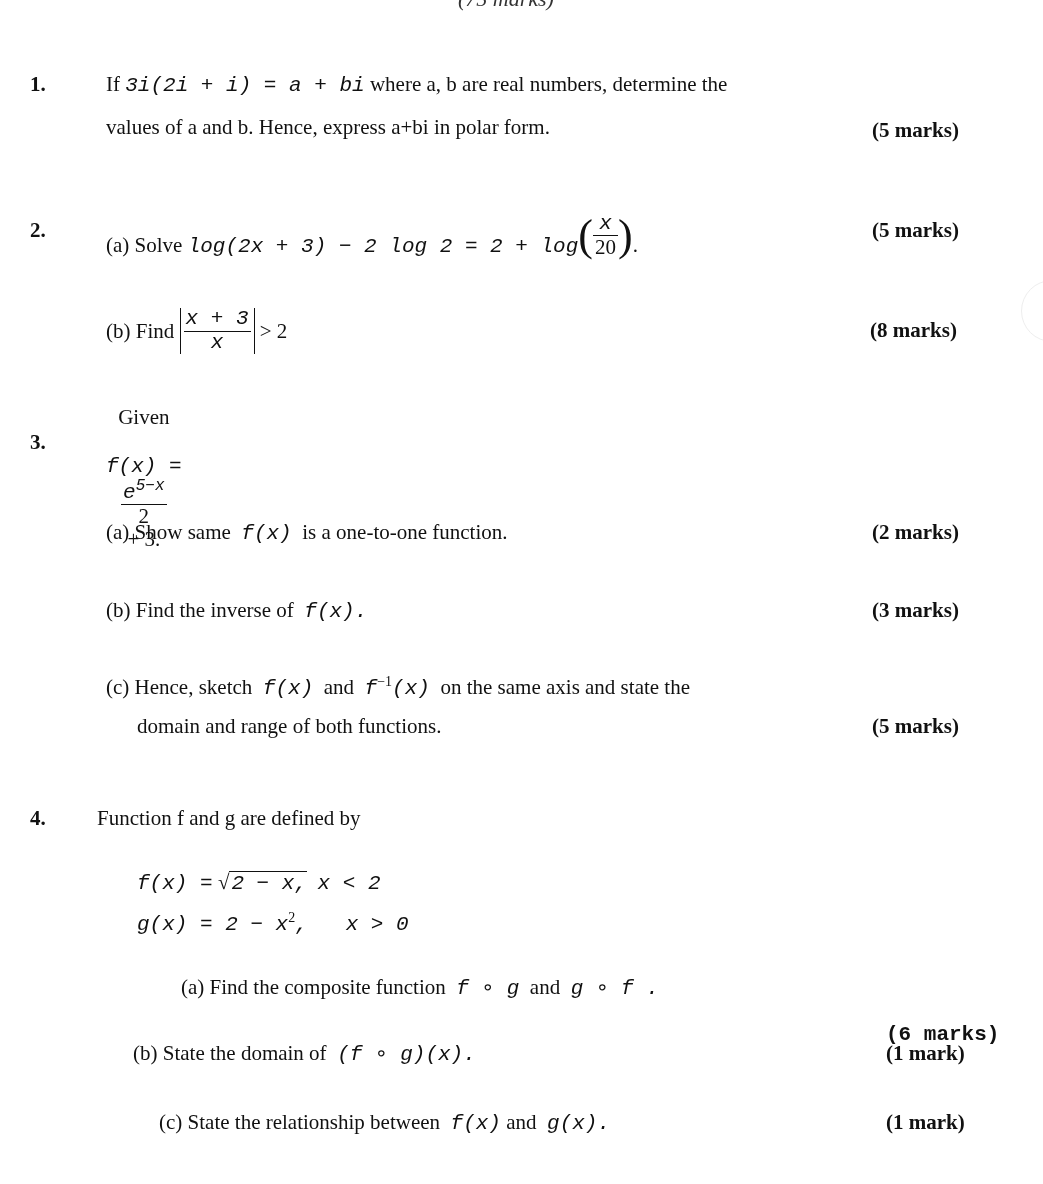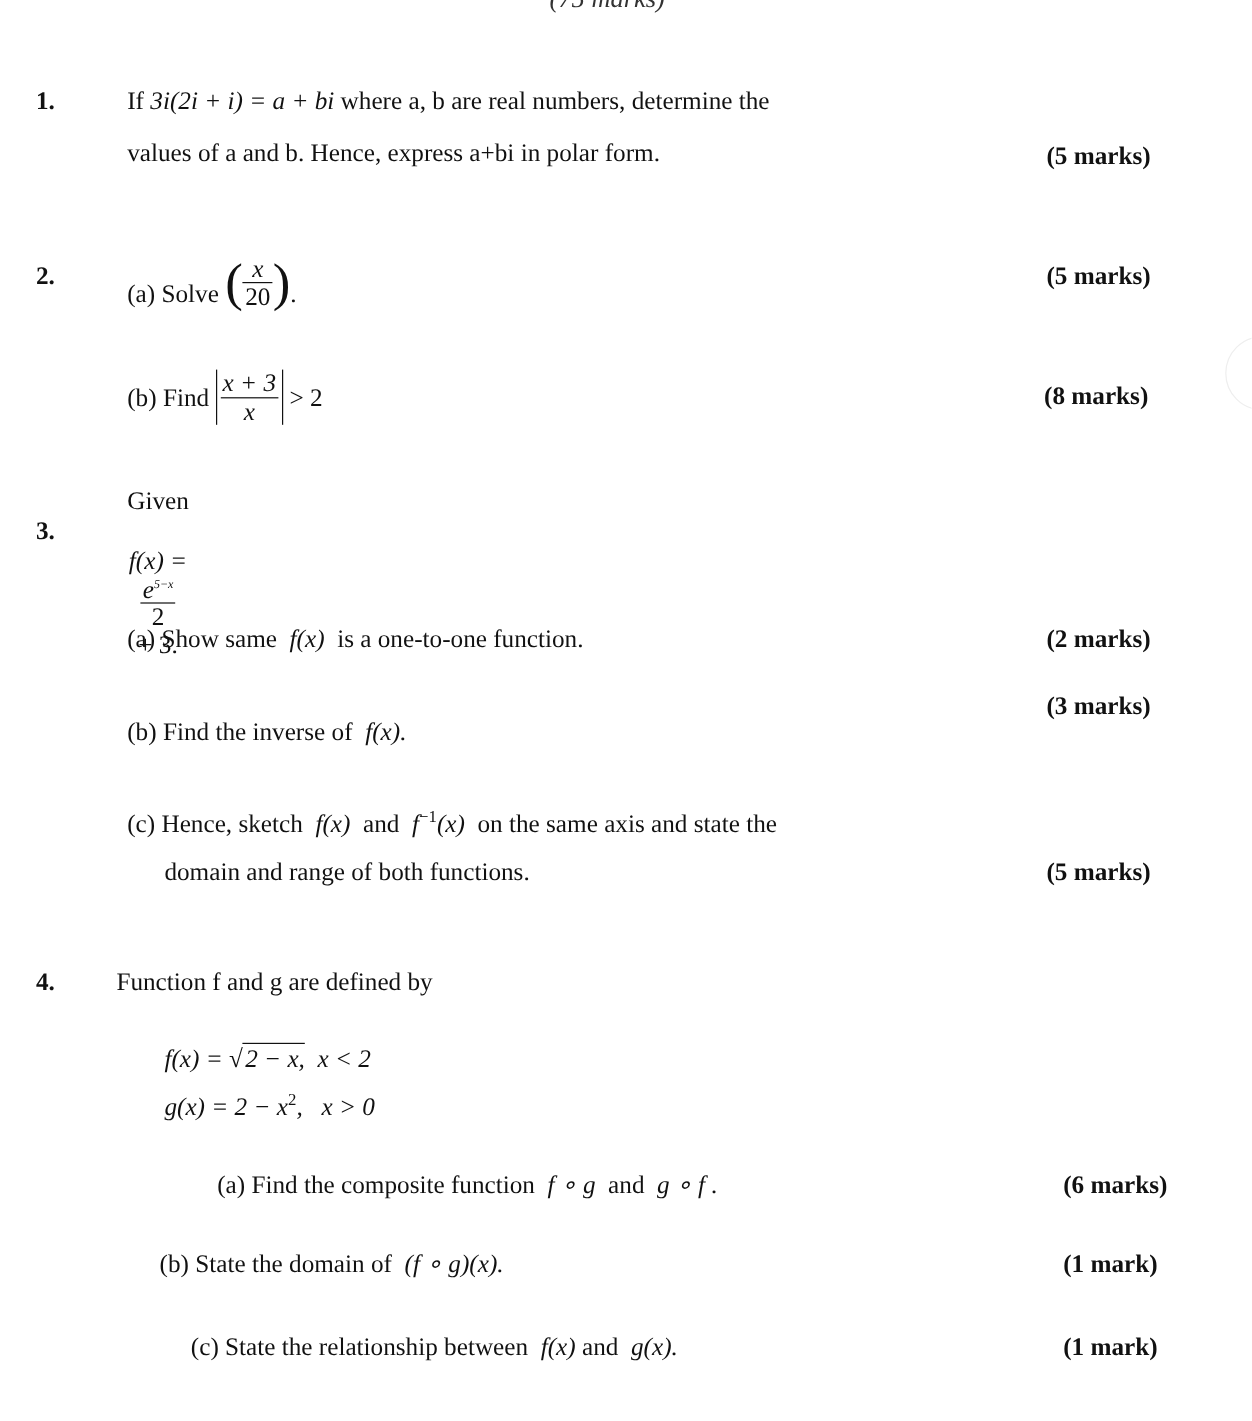--- a/index.html
+++ b/index.html
@@ -1,21 +1,21 @@
 <!DOCTYPE html>
 <html><head>
 <meta charset="utf-8">
 <style>
   html, body { margin:0; padding:0; background:#fff; }
   body { width:1043px; height:1184px; position:relative; overflow:hidden;
          font-family:"Liberation Serif", serif; color:#111; font-size:21px; }
   .abs { position:absolute; white-space:nowrap; }
   .num { font-weight:bold; }
   .marks { font-weight:bold; }
-  i, .it { font-style:italic; }
+  i, .it { font-style:italic;font-family:Liberation Mono, monospace; }
   .frac { display:inline-block; vertical-align:middle; text-align:center; line-height:1.05; }
   .frac > span { display:block; padding:0 2px; }
   .frac > .top { border-bottom:1px solid #111; }
   .paren { font-size:44px; vertical-align:middle; font-weight:200; line-height:1; }
   .absbar { display:inline-block; border-left:1.5px solid #111; border-right:1.5px solid #111; padding:0 3px; vertical-align:middle; }
   .sqrt { border-top:1.5px solid #111; padding-left:2px; }
   .header { top:-14px; left:458px; font-style:italic; font-size:22px; color:#333; }
   .edge-circle { position:absolute; right:-40px; top:280px; width:60px; height:60px; border-radius:50%; border:1px solid #eee; }
 </style>
 </head>
@@ -28,20 +28,21 @@
   <span>If</span>
   <i>3i(2i + i) = a + bi</i>
   <span>where a, b are real numbers, determine the</span>
 </div>
 <div class="abs" style="top:115px;left:106px;">values of a and b. Hence, express a+bi in polar form.</div>
 <div class="abs marks" style="top:118px;left:872px;">(5 marks)</div>
 
 <div class="abs num" style="top:218px;left:30px;">2.</div>
 <div class="abs" style="top:198px;left:106px;height:60px;display:flex;align-items:flex-end;">
   <span>(a) Solve</span>&nbsp;
+  <span class="it">log(2x + 3) − 2 log 2 = 2 + log</span>
   <span class="paren">(</span>
   <span class="frac">
     <span class="top it">x</span>
     <span>20</span>
   </span>
   <span class="paren">)</span>
   <span>.</span>
 </div>
 <div class="abs marks" style="top:218px;left:872px;">(5 marks)</div>
 
@@ -55,38 +56,38 @@
   </span>&nbsp;
   <span>&gt; 2</span>
 </div>
 <div class="abs marks" style="top:318px;left:870px;">(8 marks)</div>
 
 <div class="abs num" style="top:430px;left:30px;">3.</div>
 <div class="abs" style="top:405px;left:106px;height:68px;display:flex;align-items:center;flex-direction:column;">
   <span>Given</span>&nbsp;
   <span class="it">f(x) =</span>
   <span class="frac">
-    <span class="top it"><span>e</span><sup style="font-size:10px">5−x</sup></span>
+    <span class="top it"><span>e</span><sup style="font-size:16px">5−x</sup></span>
     <span>2</span>
   </span>
   <span>+ 3.</span>
 </div>
 
 <div class="abs" style="top:520px;left:106px;">
   <span>(a) Show same</span>&nbsp;
   <i>f(x)</i>&nbsp;
   <span>is a one-to-one function.</span>
 </div>
 <div class="abs marks" style="top:520px;left:872px;">(2 marks)</div>
 
 <div class="abs" style="top:598px;left:106px;">
   <span>(b) Find the inverse of</span>&nbsp;
   <i>f(x).</i>
 </div>
-<div class="abs marks" style="top:576px;left:872px;">(3 marks)</div>
+<div class="abs marks" style="top:598px;left:872px;">(3 marks)</div>
 
 <div class="abs" style="top:674px;left:106px;">
   <span>(c) Hence, sketch</span>&nbsp;
   <i>f(x)</i>&nbsp;
   <span>and</span>&nbsp;
   <i>f</i><sup style="font-size:14px">−1</sup><i>(x)</i>&nbsp;
   <span>on the same axis and state the</span>
 </div>
 <div class="abs" style="top:714px;left:137px;">domain and range of both functions.</div>
 <div class="abs marks" style="top:714px;left:872px;">(5 marks)</div>
@@ -100,21 +101,21 @@
 <div class="abs" style="top:910px;left:137px;">
   <i>g(x) = 2 − x</i><sup style="font-size:14px">2</sup><i style="white-space:pre">,   x &gt; 0</i>
 </div>
 
 <div class="abs" style="top:975px;left:133px;margin-left:48px;">
   <span>(a) Find the composite function</span>&nbsp;
   <i>f ∘ g</i>&nbsp;
   <span>and</span>&nbsp;
   <i>g ∘ f .</i>
 </div>
-<div class="abs marks" style="top:975px;left:886px;">(6 marks)</div>
+<div class="abs marks" style="top:1023px;left:886px;font-family:Liberation Mono, monospace;">(6 marks)</div>
 
 <div class="abs" style="top:1041px;left:133px;">
   <span>(b) State the domain of</span>&nbsp;
   <i>(f ∘ g)(x).</i>
 </div>
 <div class="abs marks" style="top:1041px;left:886px;">(1 mark)</div>
 
 <div class="abs" style="top:1110px;left:133px;margin-left:26px;">
   <span>(c) State the relationship between</span>&nbsp;
   <i>f(x)</i>

